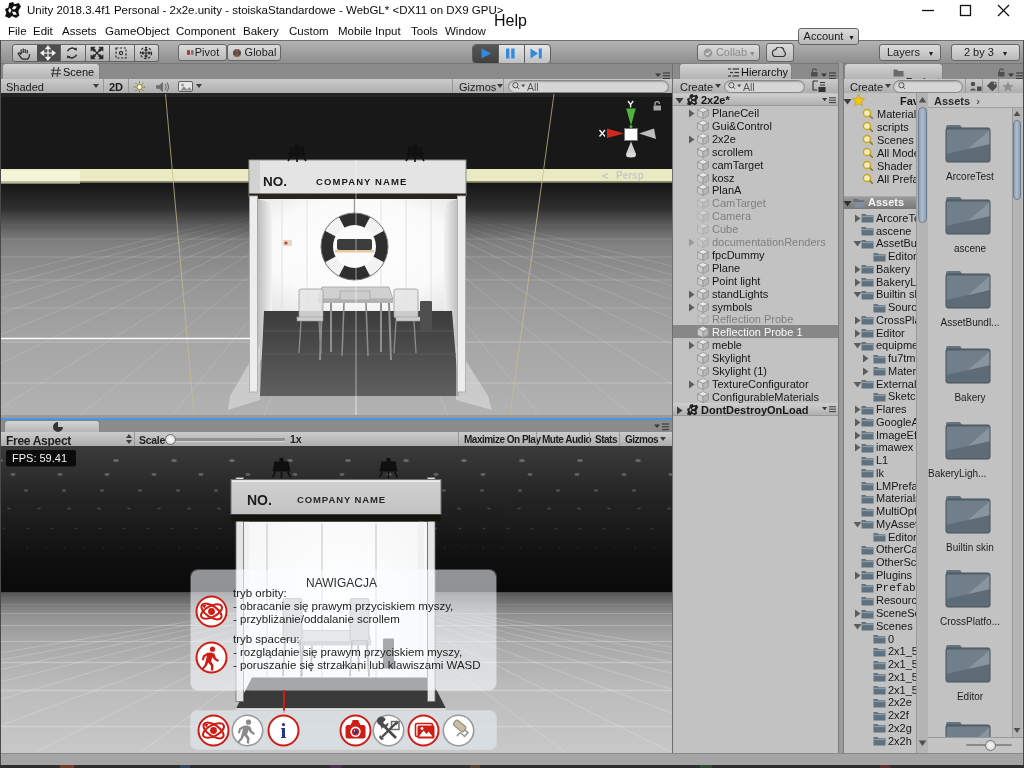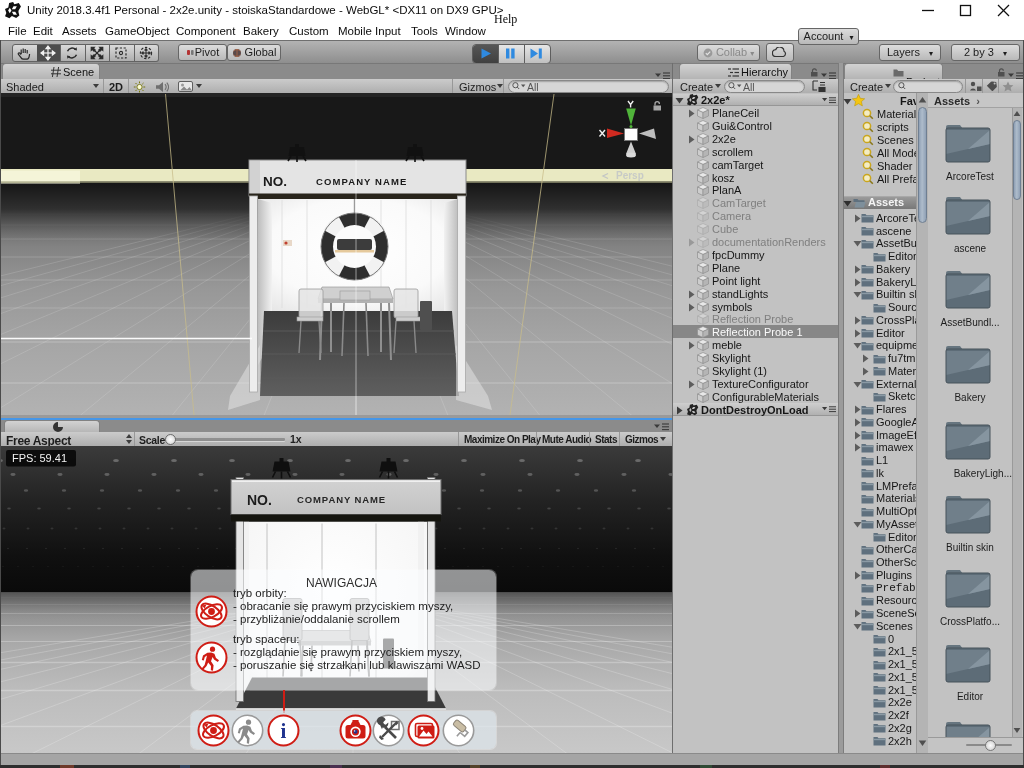--- a/index.html
+++ b/index.html
@@ -41,21 +41,21 @@
 <div class="tx" style="left:8px;top:25px;font-size:11.5px;color:#0c0c0c;">File</div>
 <div class="tx" style="left:33px;top:25px;font-size:11.5px;color:#0c0c0c;">Edit</div>
 <div class="tx" style="left:62px;top:25px;font-size:11.5px;color:#0c0c0c;">Assets</div>
 <div class="tx" style="left:105px;top:25px;font-size:11.5px;color:#0c0c0c;">GameObject</div>
 <div class="tx" style="left:176px;top:25px;font-size:11.5px;color:#0c0c0c;">Component</div>
 <div class="tx" style="left:243px;top:25px;font-size:11.5px;color:#0c0c0c;">Bakery</div>
 <div class="tx" style="left:289px;top:25px;font-size:11.5px;color:#0c0c0c;">Custom</div>
 <div class="tx" style="left:338px;top:25px;font-size:11.5px;color:#0c0c0c;">Mobile Input</div>
 <div class="tx" style="left:411px;top:25px;font-size:11.5px;color:#0c0c0c;">Tools</div>
 <div class="tx" style="left:445px;top:25px;font-size:11.5px;color:#0c0c0c;">Window</div>
-<div class="tx" style="left:494px;top:12px;font-size:12px;color:#0c0c0c;font-family:Liberation Serif, serif;">Help</div>
+<div class="tx" style="left:494px;top:12px;font-size:16px;color:#0c0c0c;">Help</div>
 
 <div class="abs" style="left:0;top:40px;width:1024px;height:23px;
  background:linear-gradient(#b3b3b3,#8e8e8e);border-top:1px solid #6f6f6f;box-sizing:border-box;"></div>
 
 <div class="abs" style="left:12.0px;top:44px;width:23.5px;height:16px;border:1px solid #636363;background:linear-gradient(#dadada,#aeaeae);border-radius:3px 0 0 3px;border-left-width:1px;"><svg width="16" height="16" style="margin:0 3px">
         <g fill="none" stroke="#2a2a2a" stroke-width="1.2">
           <path d="M5.2 9 V4.4 M7.2 8 V3.4 M9.2 8 V4 M11.2 8.6 V5"></path>
           <path d="M5.2 9.5 L3.8 8 a1 1 0 0 0-1.5 1.2 L5 12.6 a3 3 0 0 0 2.6 1.6 h2.6 a3 3 0 0 0 2.9-2.4 l.5-2.8"></path>
         </g>
       </svg></div>
@@ -1431,21 +1431,21 @@
       <rect x="1" y="7" width="44" height="34" rx="2" fill="none" stroke="#46525b" stroke-width="1"></rect>
     </svg>
 <div class="tx" style="left:928px;top:391.7px;width:84px;text-align:center;font-size:10px;color:#1d1d1d;">Bakery</div>
 <svg class="abs" style="left:945px;top:417.8px" width="46" height="42" viewBox="0 0 46 42">
       <path d="M1 6 a2 2 0 0 1 2-2 h12 l3 4 h-17Z" fill="#66757f"></path>
       <rect x="1" y="7" width="44" height="34" rx="2" fill="#5d6c77"></rect>
       <path d="M1 9 h44 v14 l-44 10Z" fill="#707f8a"></path>
       <path d="M45 9 v14 l-22 5 Z" fill="#8695a0"></path>
       <rect x="1" y="7" width="44" height="34" rx="2" fill="none" stroke="#46525b" stroke-width="1"></rect>
     </svg>
-<div class="tx" style="left:928px;top:467.8px;width:84px;text-align:right;font-size:10px;color:#1d1d1d;">BakeryLigh...</div>
+<div class="tx" style="left:928px;top:467.8px;width:84px;text-align:left;font-size:10px;color:#1d1d1d;">BakeryLigh...</div>
 <svg class="abs" style="left:945px;top:492px" width="46" height="42" viewBox="0 0 46 42">
       <path d="M1 6 a2 2 0 0 1 2-2 h12 l3 4 h-17Z" fill="#66757f"></path>
       <rect x="1" y="7" width="44" height="34" rx="2" fill="#5d6c77"></rect>
       <path d="M1 9 h44 v14 l-44 10Z" fill="#707f8a"></path>
       <path d="M45 9 v14 l-22 5 Z" fill="#8695a0"></path>
       <rect x="1" y="7" width="44" height="34" rx="2" fill="none" stroke="#46525b" stroke-width="1"></rect>
     </svg>
 <div class="tx" style="left:928px;top:542px;width:84px;text-align:center;font-size:10px;color:#1d1d1d;">Builtin skin</div>
 <svg class="abs" style="left:945px;top:566.3px" width="46" height="42" viewBox="0 0 46 42">
       <path d="M1 6 a2 2 0 0 1 2-2 h12 l3 4 h-17Z" fill="#66757f"></path>

